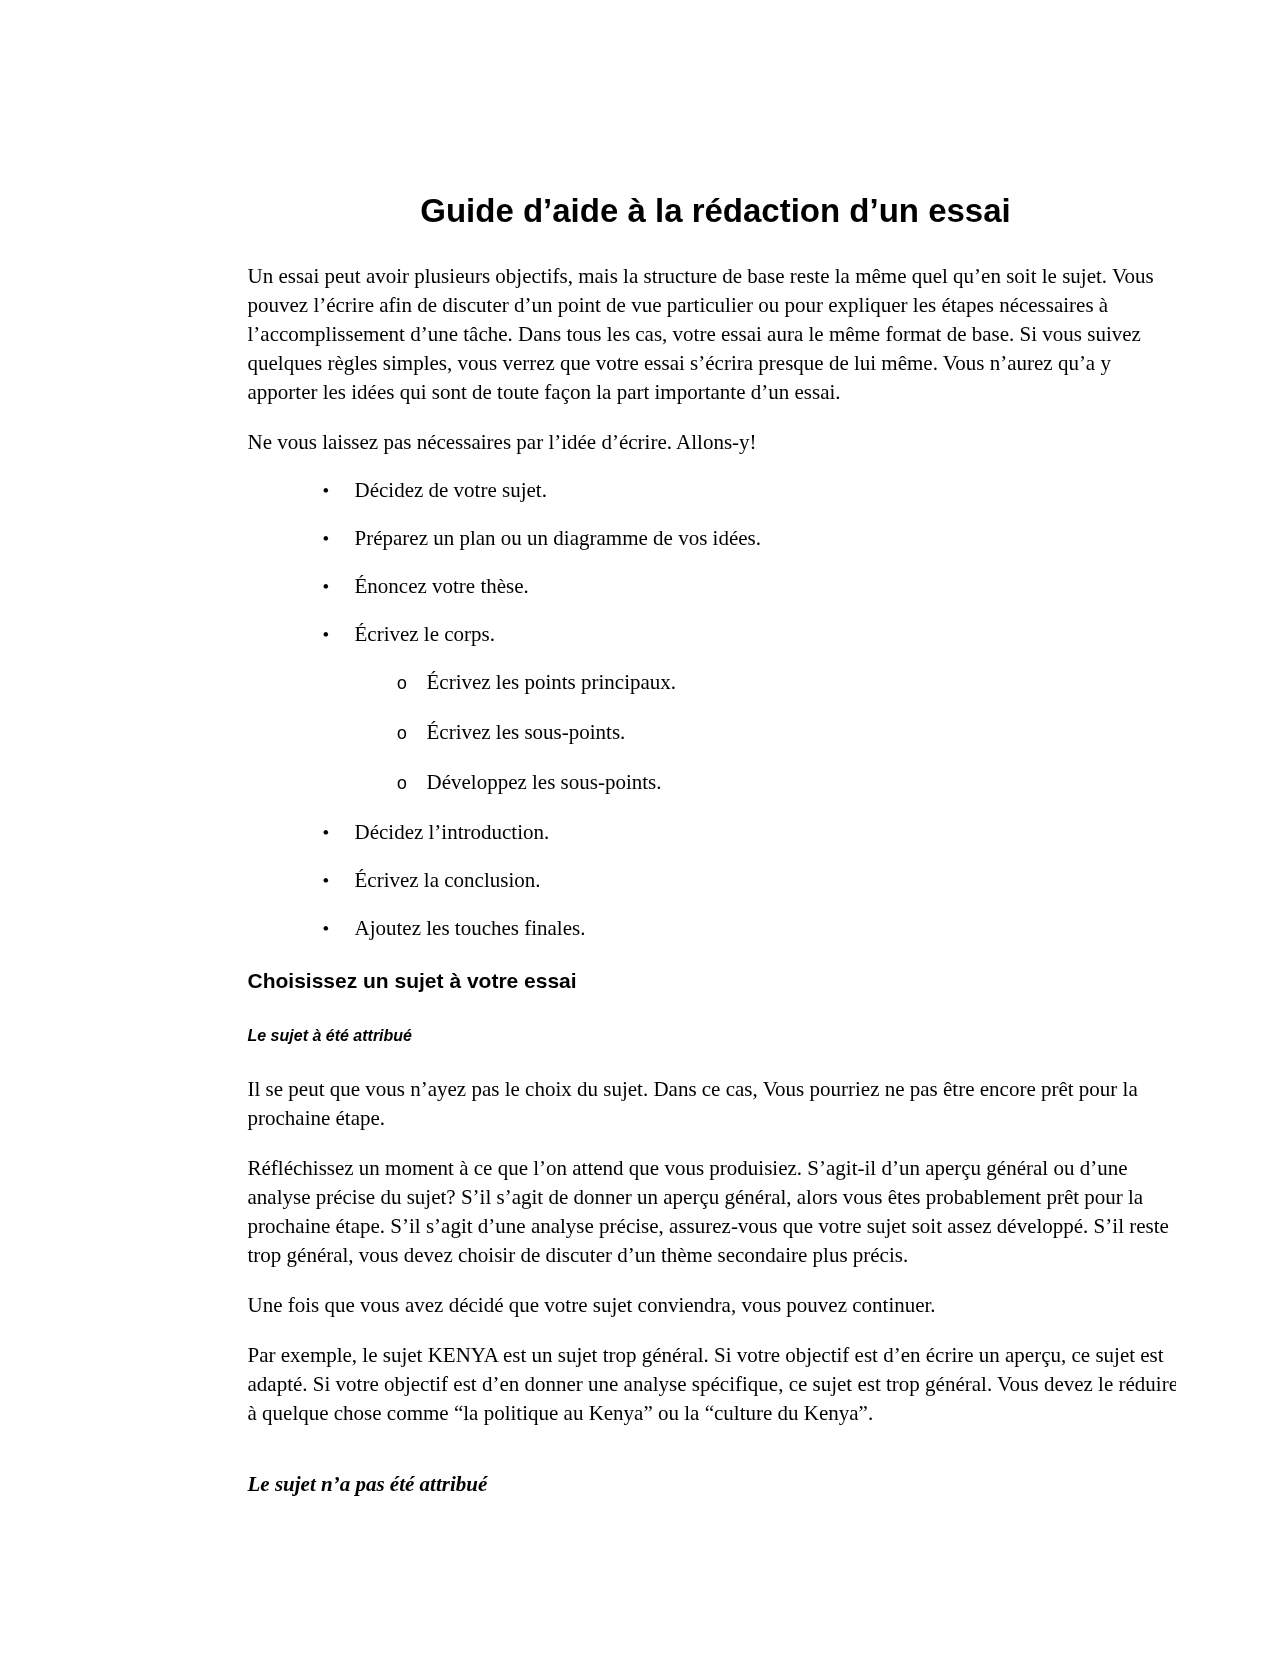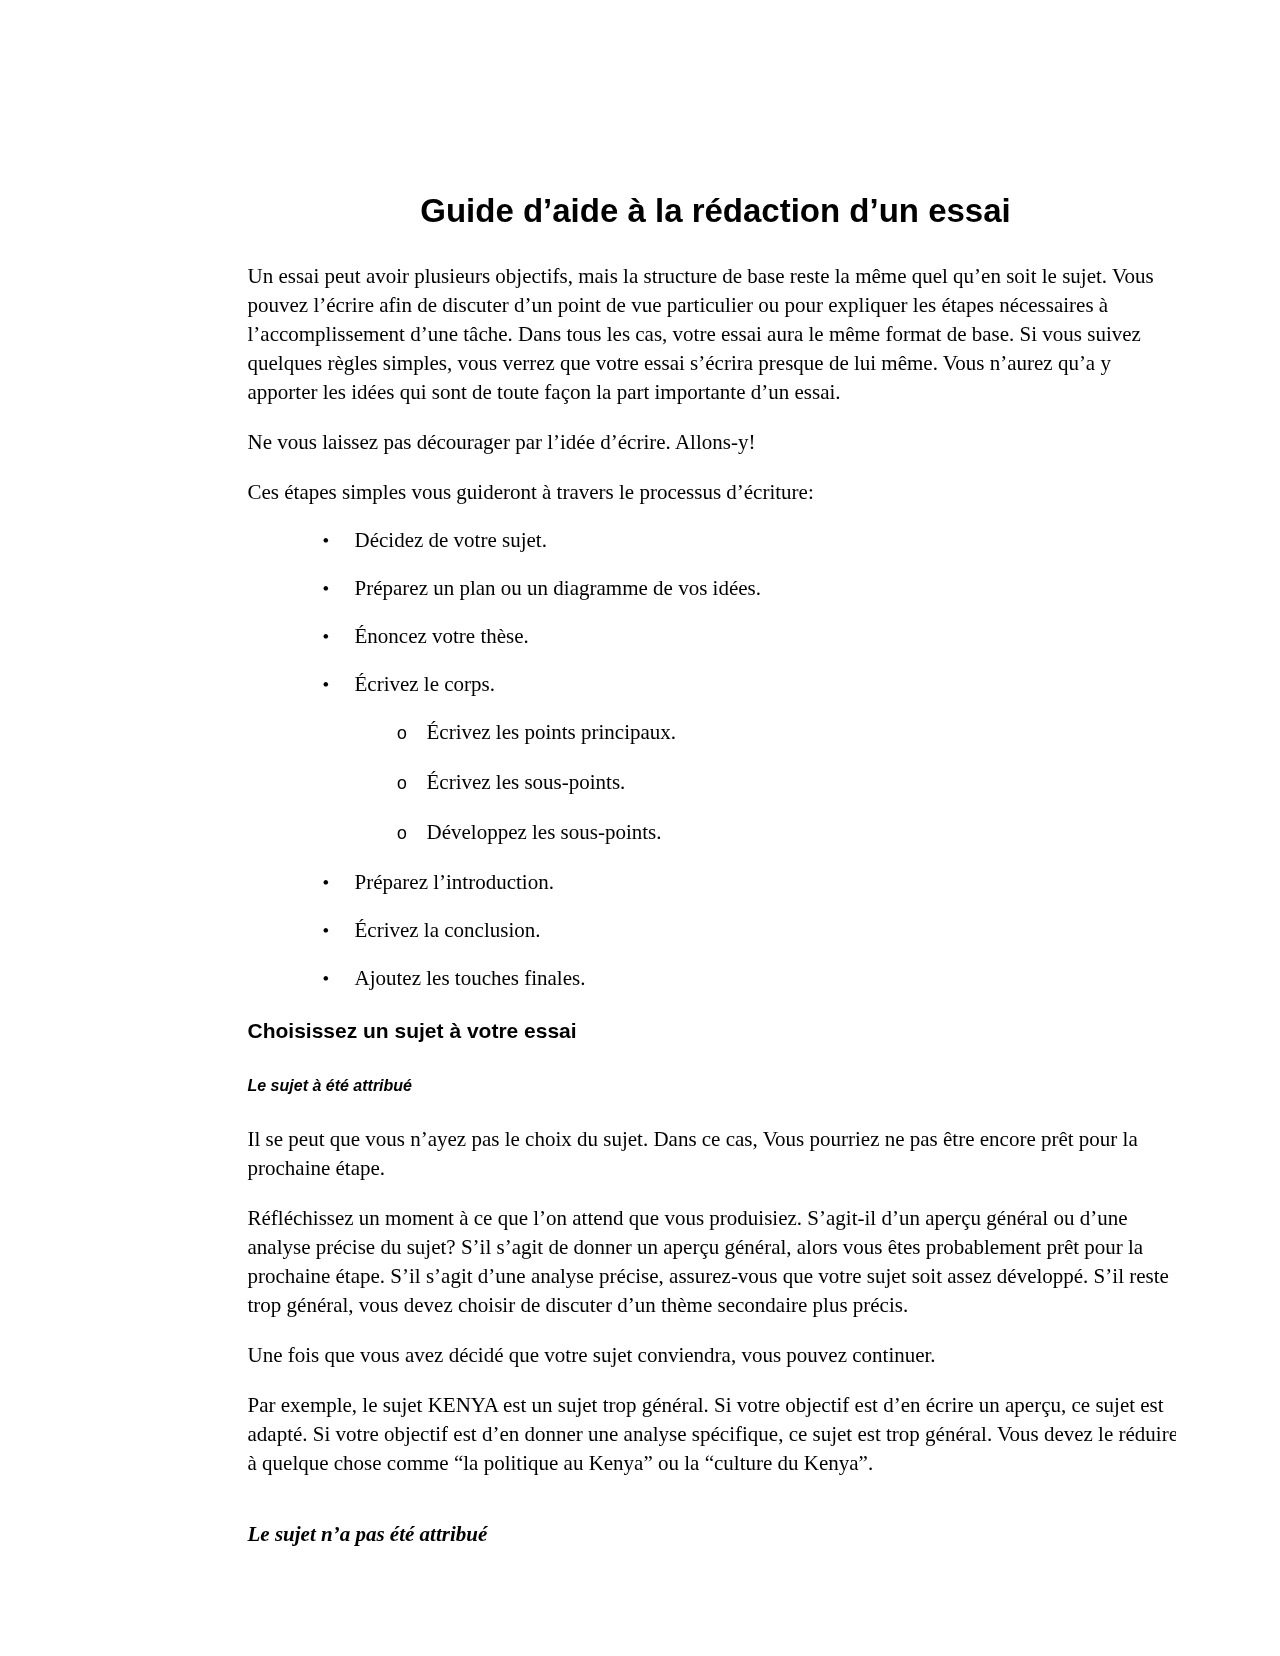--- a/index.html
+++ b/index.html
@@ -85,22 +85,21 @@
 </style>
 </head>
 <body>
 
 <div class="page">
   <div class="content">
 
     <h1 class="doc-title">Guide d’aide à la rédaction d’un essai</h1>
 
     <p class="body-par">Un essai peut avoir plusieurs objectifs, mais la structure de base reste la même quel qu’en soit le sujet. Vous pouvez l’écrire afin de discuter d’un point de vue particulier ou pour expliquer les étapes nécessaires à l’accomplissement d’une tâche. Dans tous les cas, votre essai aura le même format de base. Si vous suivez quelques règles simples, vous verrez que votre essai s’écrira presque de lui même. Vous n’aurez qu’a y apporter les idées qui sont de toute façon la part importante d’un essai.</p>
-    <p class="body-par">Ne vous laissez pas décourager par l’idée d’écrire. Allons-y!</p>
-    <p class="body-par">Ces étapes simples vous guideront à travers le processus d’écriture:</p>
+    <p class="body-par">Ne vous laissez pas nécessaires par l’idée d’écrire. Allons-y!</p>
 
     <div class="list">
 
       <div class="li">
         <span class="marker-l1">•</span>
         <span>Décidez de votre sujet.</span>
       </div>
 
       <div class="li">
         <span class="marker-l1">•</span>
@@ -127,21 +126,21 @@
         <span>Écrivez les sous-points.</span>
       </div>
 
       <div class="li">
         <span class="marker-l2">o</span>
         <span>Développez les sous-points.</span>
       </div>
 
       <div class="li">
         <span class="marker-l1">•</span>
-        <span>Préparez l’introduction.</span>
+        <span>Décidez l’introduction.</span>
       </div>
 
       <div class="li">
         <span class="marker-l1">•</span>
         <span>Écrivez la conclusion.</span>
       </div>
 
       <div class="li">
         <span class="marker-l1">•</span>
         <span>Ajoutez les touches finales.</span>

